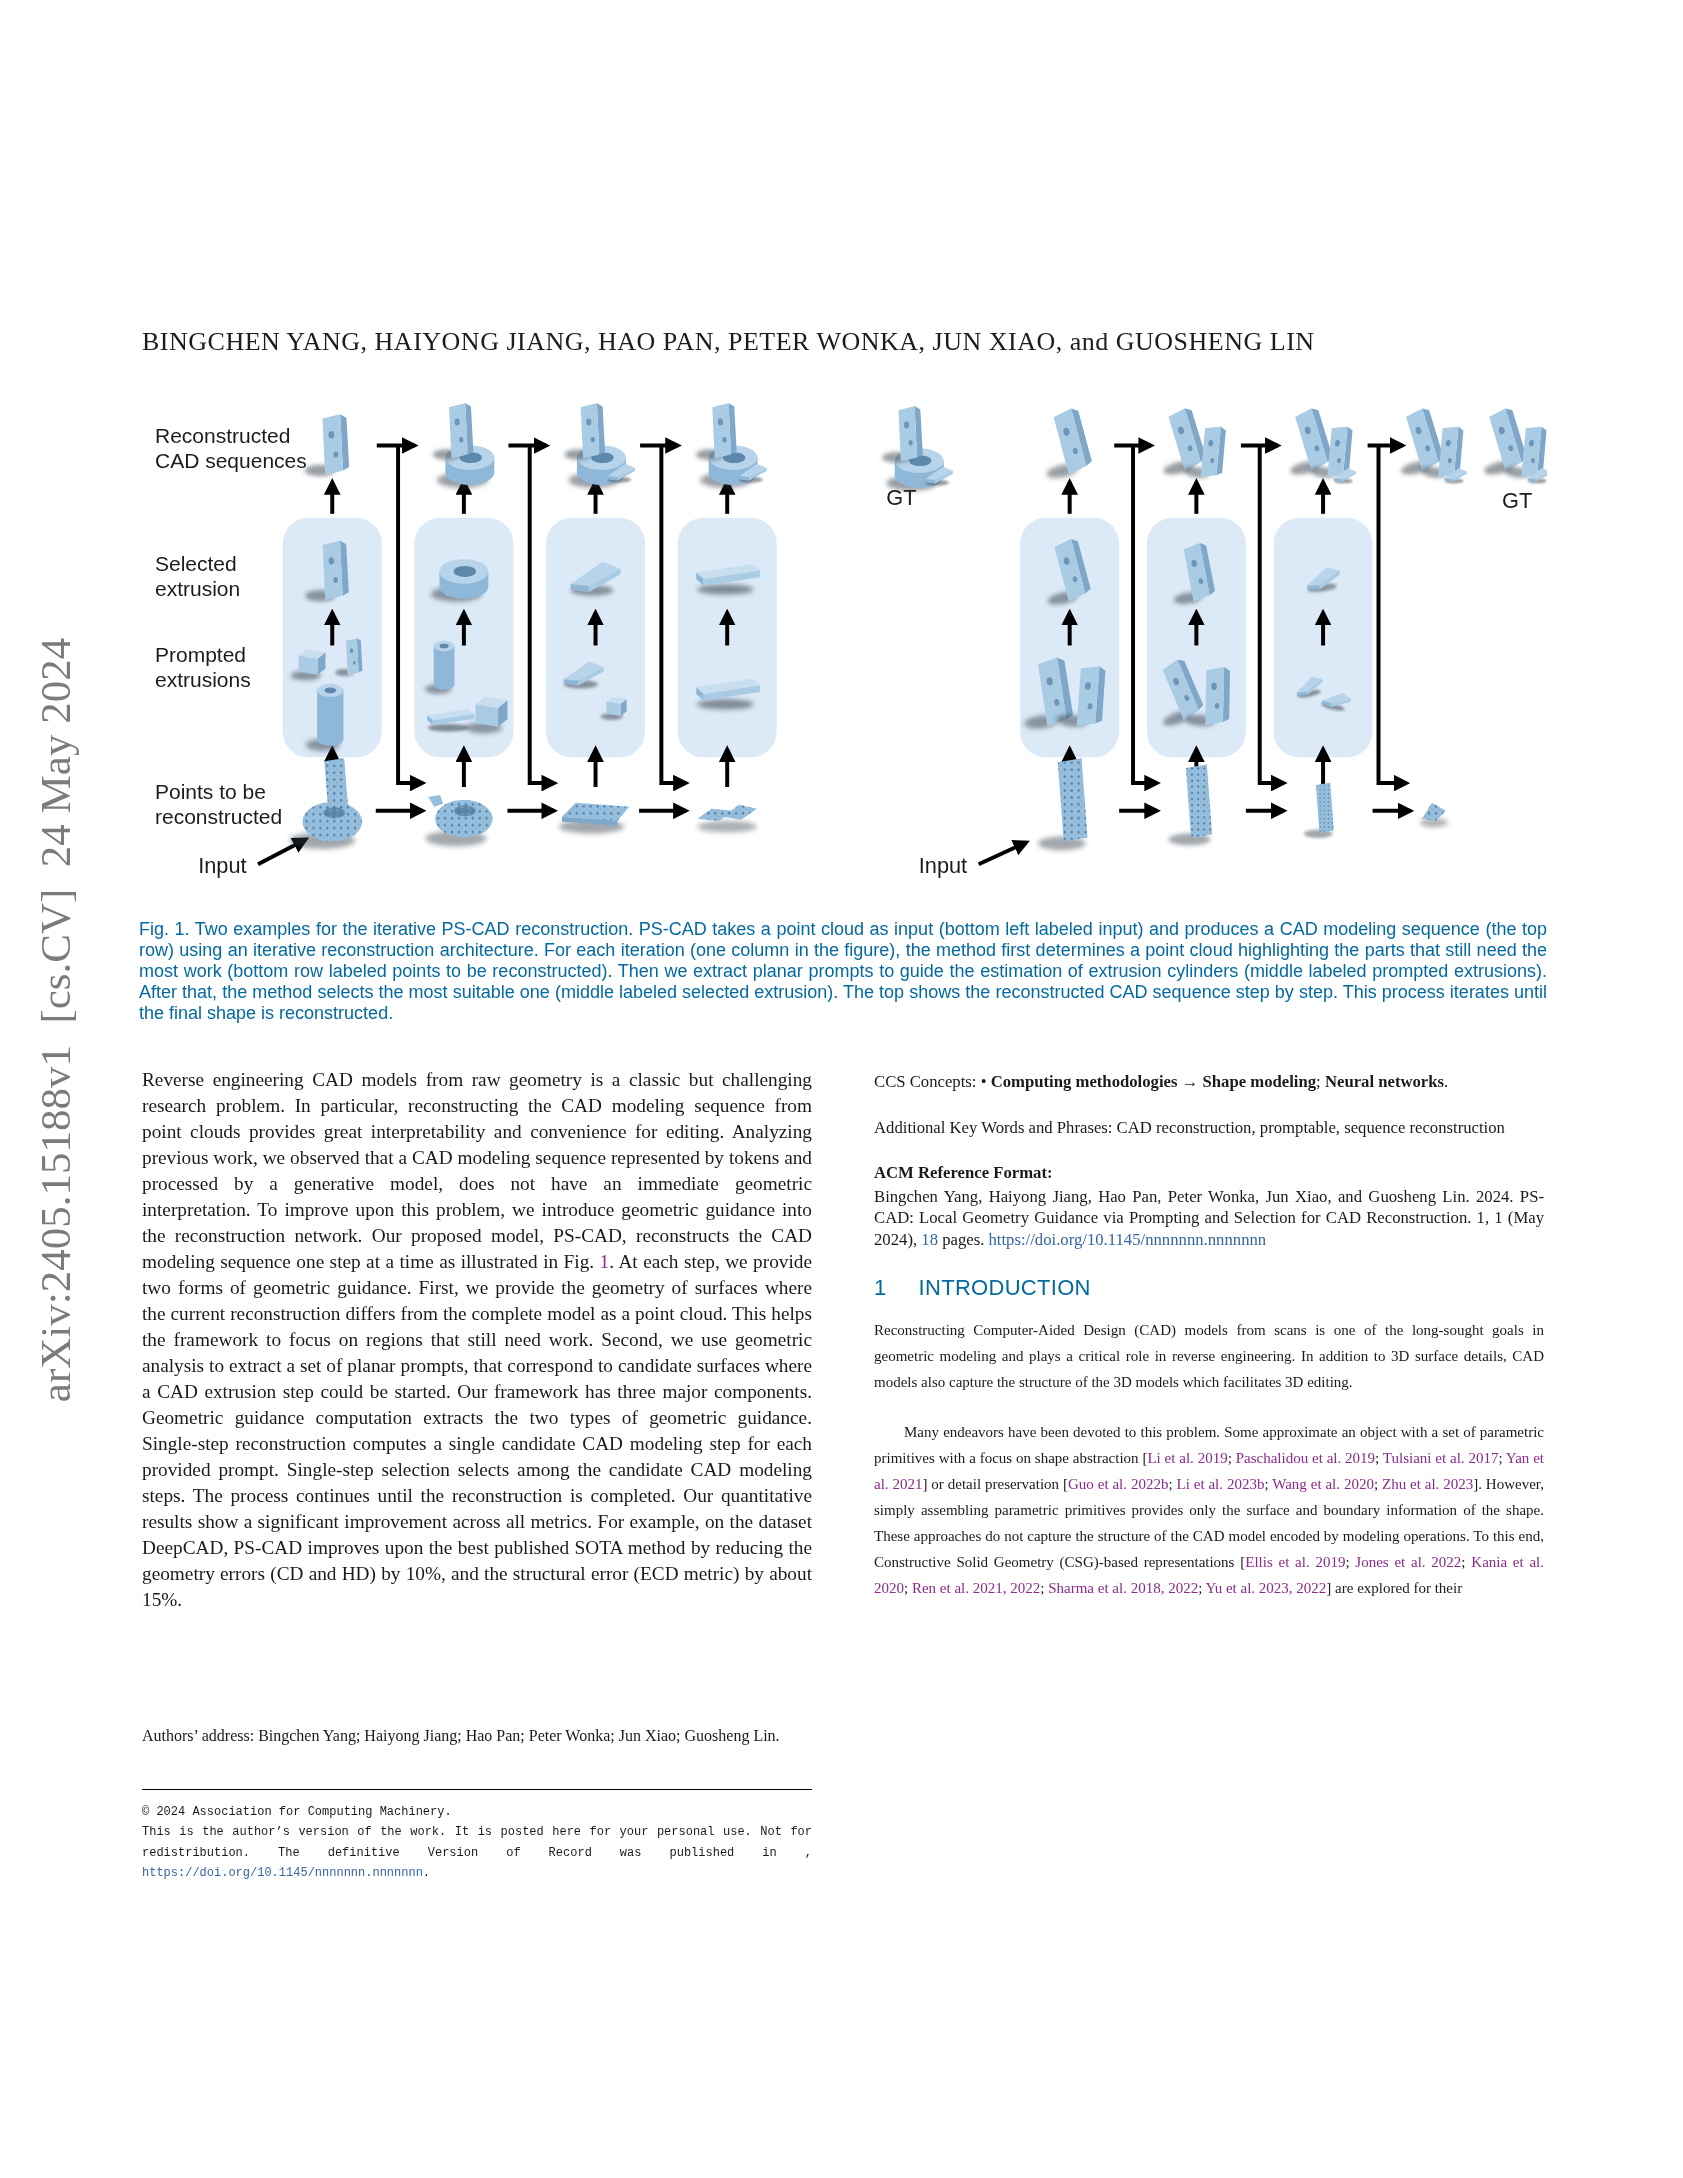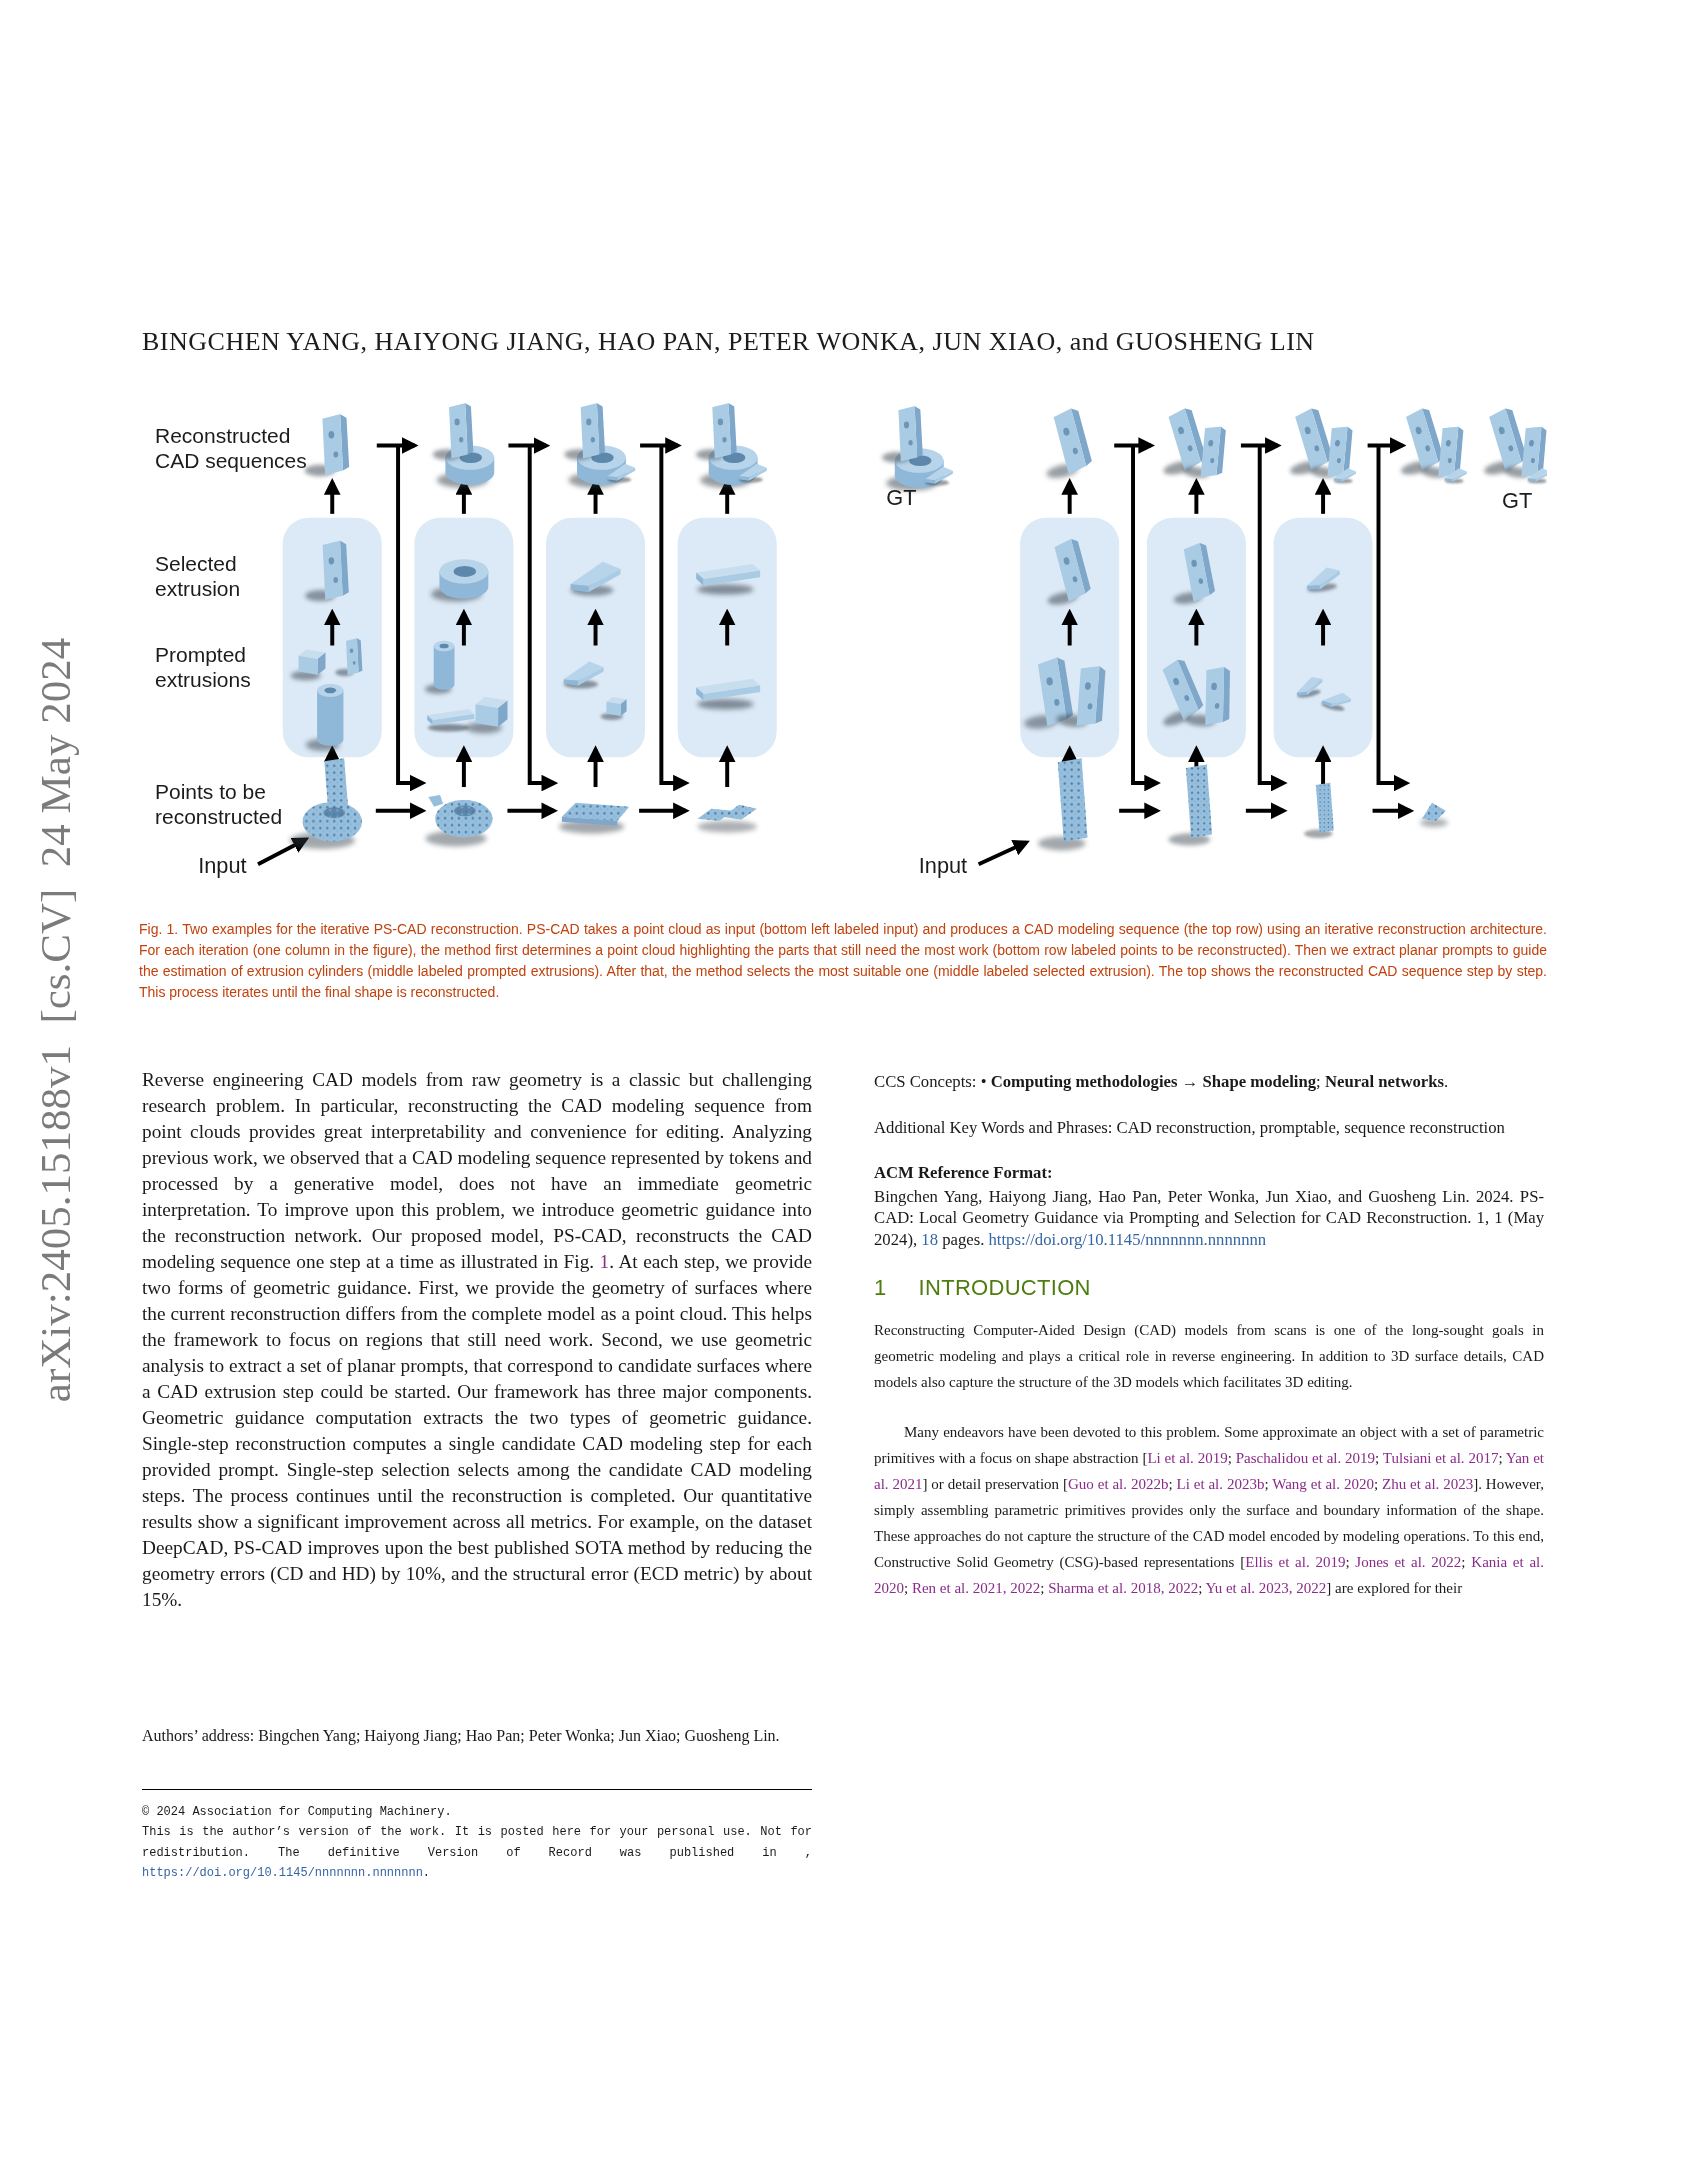--- a/index.html
+++ b/index.html
@@ -12,34 +12,34 @@
         font-family:"Liberation Serif",serif;font-size:41px;font-weight:400;line-height:50px;color:#0d0d0d;}
   .authors{position:absolute;left:142px;top:327px;width:1406px;
         font-size:26px;letter-spacing:0.5px;color:#1c1c1c;}
   .figure{position:absolute;left:139px;top:401px;width:1408px;height:487px;}
   .rowlabel{position:absolute;left:16px;width:158px;text-align:left;white-space:pre-line;
         font-family:"Liberation Sans",sans-serif;font-size:21px;line-height:25px;color:#1c1c1c;}
   .figsvg{position:absolute;left:0;top:0;}
   .figsvg .arrow{stroke:#000;stroke-width:4;fill:none;}
   .figsvg text{font-family:"Liberation Sans",sans-serif;font-size:22px;fill:#1c1c1c;}
   .caption{position:absolute;left:139px;top:919px;width:1408px;
-        font-family:"Liberation Sans",sans-serif;font-size:14px;line-height:21px;
-        color:#c2410c;text-align:justify;}
+        font-family:"Liberation Sans",sans-serif;font-size:18px;line-height:21px;
+        color:#0369a1;text-align:justify;}
   .colblock{position:absolute;width:670px;text-align:justify;}
   .body-text{font-size:19.3px;line-height:26px;margin:0;}
   .addr{position:absolute;left:142px;top:1726px;width:670px;font-size:16px;line-height:20.4px;text-align:justify;}
   .rule{position:absolute;left:142px;top:1789px;width:670px;border:none;border-top:1.6px solid #000;margin:0;}
   .copyright{position:absolute;left:142px;top:1802px;width:670px;font-size:12px;line-height:20.4px;
         white-space:pre-line;text-align:justify;font-family:Liberation Mono, monospace;}
   .rc p{margin:0 0 24px 0;}
   .ccs,.kw,.refs{font-size:16.7px;line-height:21.6px;text-align:justify;}
   .refhead{font-size:16.7px;line-height:21.6px;font-weight:bold;margin-bottom:2px !important;}
   .refs{margin-top:0;}
   .h2{margin:10px 0 16px 0;font-family:"Liberation Sans",sans-serif;font-size:22px;
-        font-weight:400;letter-spacing:0.3px;color:#4d7c0f;text-align:left;}
+        font-weight:400;letter-spacing:0.3px;color:#0369a1;text-align:left;}
   .h2 .num{margin-right:32px;}
   .para{font-size:15px;line-height:26px;margin:0 0 0 0;}
   .indent{text-indent:30px;}
   .footer{position:absolute;left:142px;top:1946px;width:1405px;text-align:right;
         font-size:16.7px;color:#1c1c1c;}
   .seg-b{font-weight:bold;}
   .seg-cite{color:#8a2b8a;}
   .seg-link{color:#3465a4;}
 </style>
 </head>

